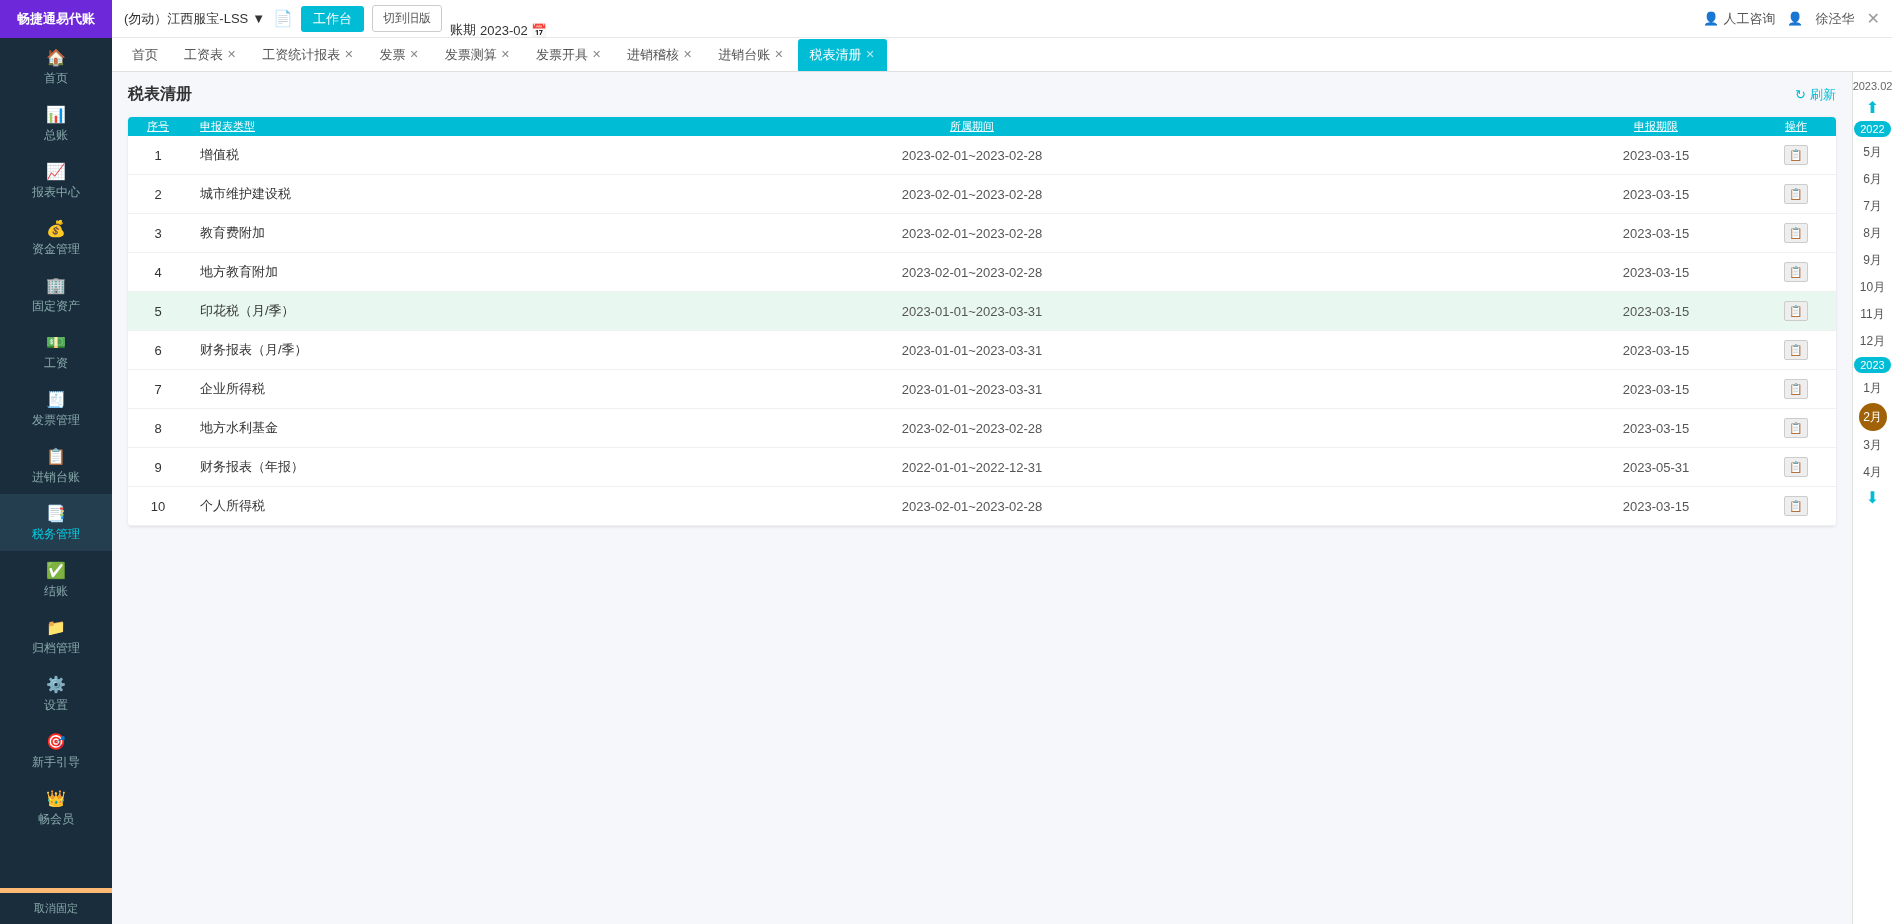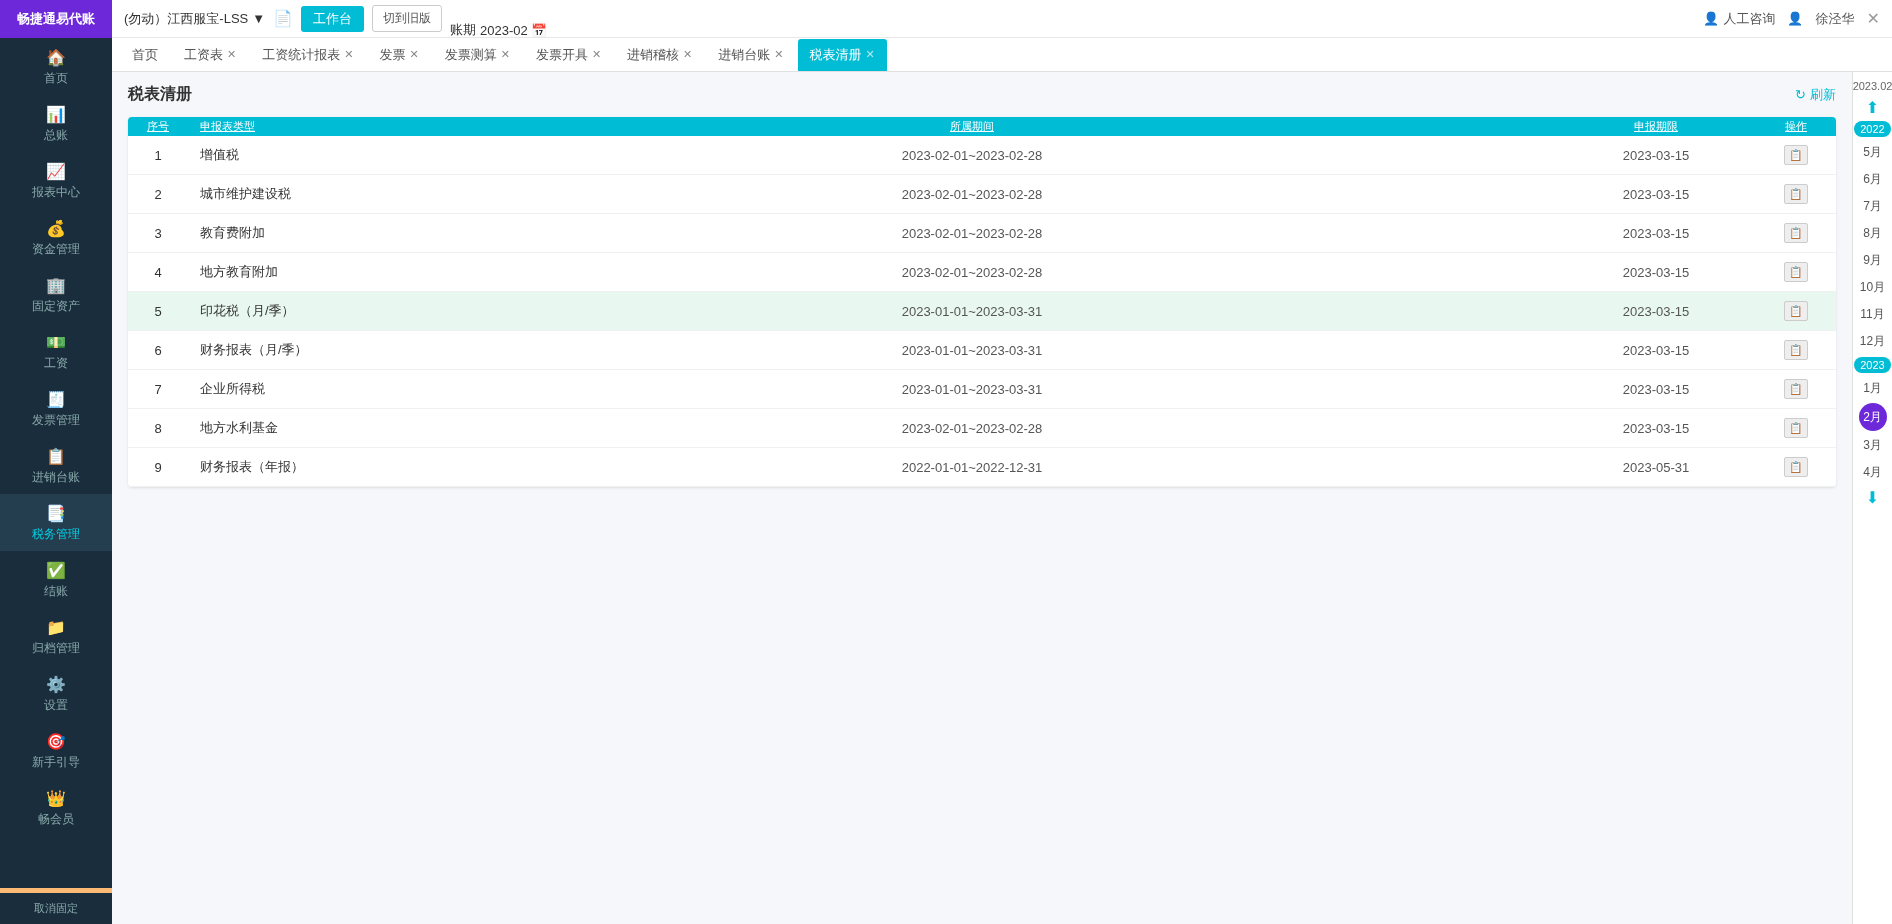--- a/index.html
+++ b/index.html
@@ -265,21 +265,21 @@
     }
     .panel-month {
       font-size: 12px;
       color: #555;
       padding: 5px 4px;
       cursor: pointer;
       text-align: center;
       width: 100%;
     }
     .panel-month.active {
-      background: #6d28d9;
+      background: #a16207;
       color: white;
       border-radius: 50%;
       width: 28px;
       height: 28px;
       display: flex;
       align-items: center;
       justify-content: center;
       margin: 1px auto;
     }
     .panel-chevron {
@@ -510,20 +510,29 @@
       <td>2023-03-15</td>
       <td>
         <span class="action-icon">📋</span>
       </td>
     </tr>
             <tr>
       <td>9</td>
       <td>财务报表（年报）</td>
       <td>2022-01-01~2022-12-31</td>
       <td>2023-05-31</td>
+      <td>
+        <span class="action-icon">📋</span>
+      </td>
+    </tr>
+            <tr>
+      <td>10</td>
+      <td>个人所得税</td>
+      <td>2023-02-01~2023-02-28</td>
+      <td>2023-03-15</td>
       <td>
         <span class="action-icon">📋</span>
       </td>
     </tr>
           </tbody>
       </table>
     </div>
 
     <div class="right-panel">
       <div class="panel-header">2023.02</div>

